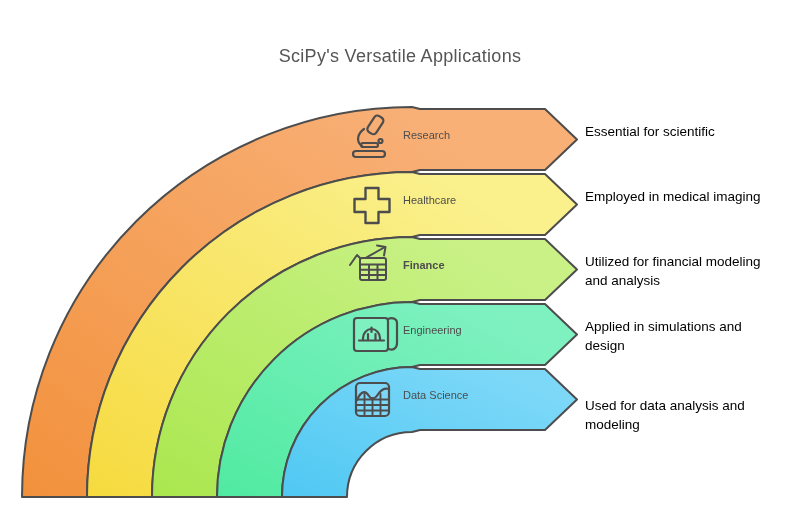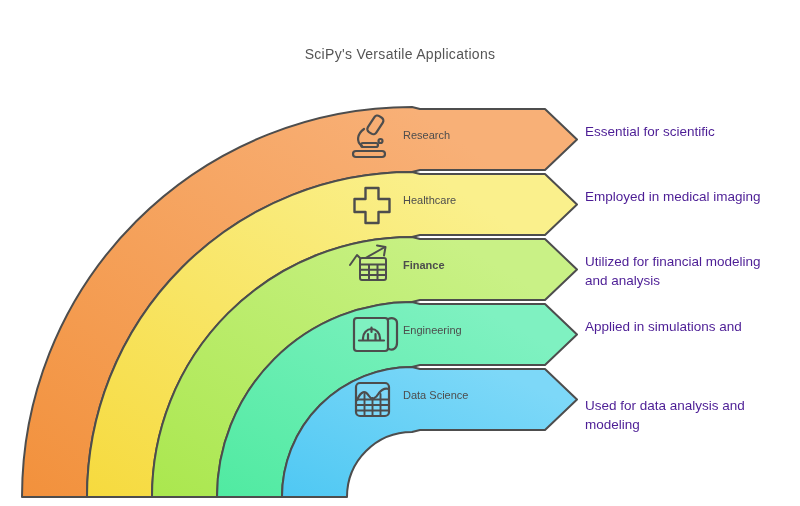--- a/index.html
+++ b/index.html
@@ -1,22 +1,22 @@
 <!DOCTYPE html>
 <html><head>
 <meta charset="utf-8">
 <style>
   html,body{margin:0;padding:0;background:#fff;}
   #stage{position:relative;width:800px;height:506px;background:#ffffff;overflow:hidden;
          font-family:"Liberation Sans", sans-serif;}
   #arcs{position:absolute;left:0;top:0;}
   .title{position:absolute;top:46px;left:0;width:800px;text-align:center;
-         font-size:14px;color:#555555;letter-spacing:.3px;}
+         font-size:18px;color:#555555;letter-spacing:.3px;}
   .band-label{position:absolute;left:403px;font-size:11px;color:#4d4d4d;white-space:nowrap;}
-  .band-desc{position:absolute;left:585px;font-size:13.5px;line-height:19px;color:#4c1d95;}
+  .band-desc{position:absolute;left:585px;font-size:13.5px;line-height:19px;color:#000000;}
   .band-desc div{white-space:nowrap;}
   .lbl-0{top:129px;} .lbl-1{top:194px;} .lbl-2{top:259px;font-weight:bold;} .lbl-3{top:324px;} .lbl-4{top:389px;}
   .dsc-0{top:122px;} .dsc-1{top:187px;} .dsc-2{top:252px;} .dsc-3{top:317px;} .dsc-4{top:382px;margin-top:14px;}
 </style>
 </head>
 <body>
 
 <div id="stage">
 
   <svg id="arcs" width="800" height="506" viewBox="0 0 800 506">
@@ -99,19 +99,20 @@
   </div>
   <div class="band-desc dsc-1">
     <div>Employed in medical imaging</div>
   </div>
   <div class="band-desc dsc-2">
     <div>Utilized for financial modeling</div>
     <div>and analysis</div>
   </div>
   <div class="band-desc dsc-3">
     <div>Applied in simulations and</div>
+    <div>design</div>
   </div>
   <div class="band-desc dsc-4">
     <div>Used for data analysis and</div>
     <div>modeling</div>
   </div>
 
 </div>
 
 </body></html>

